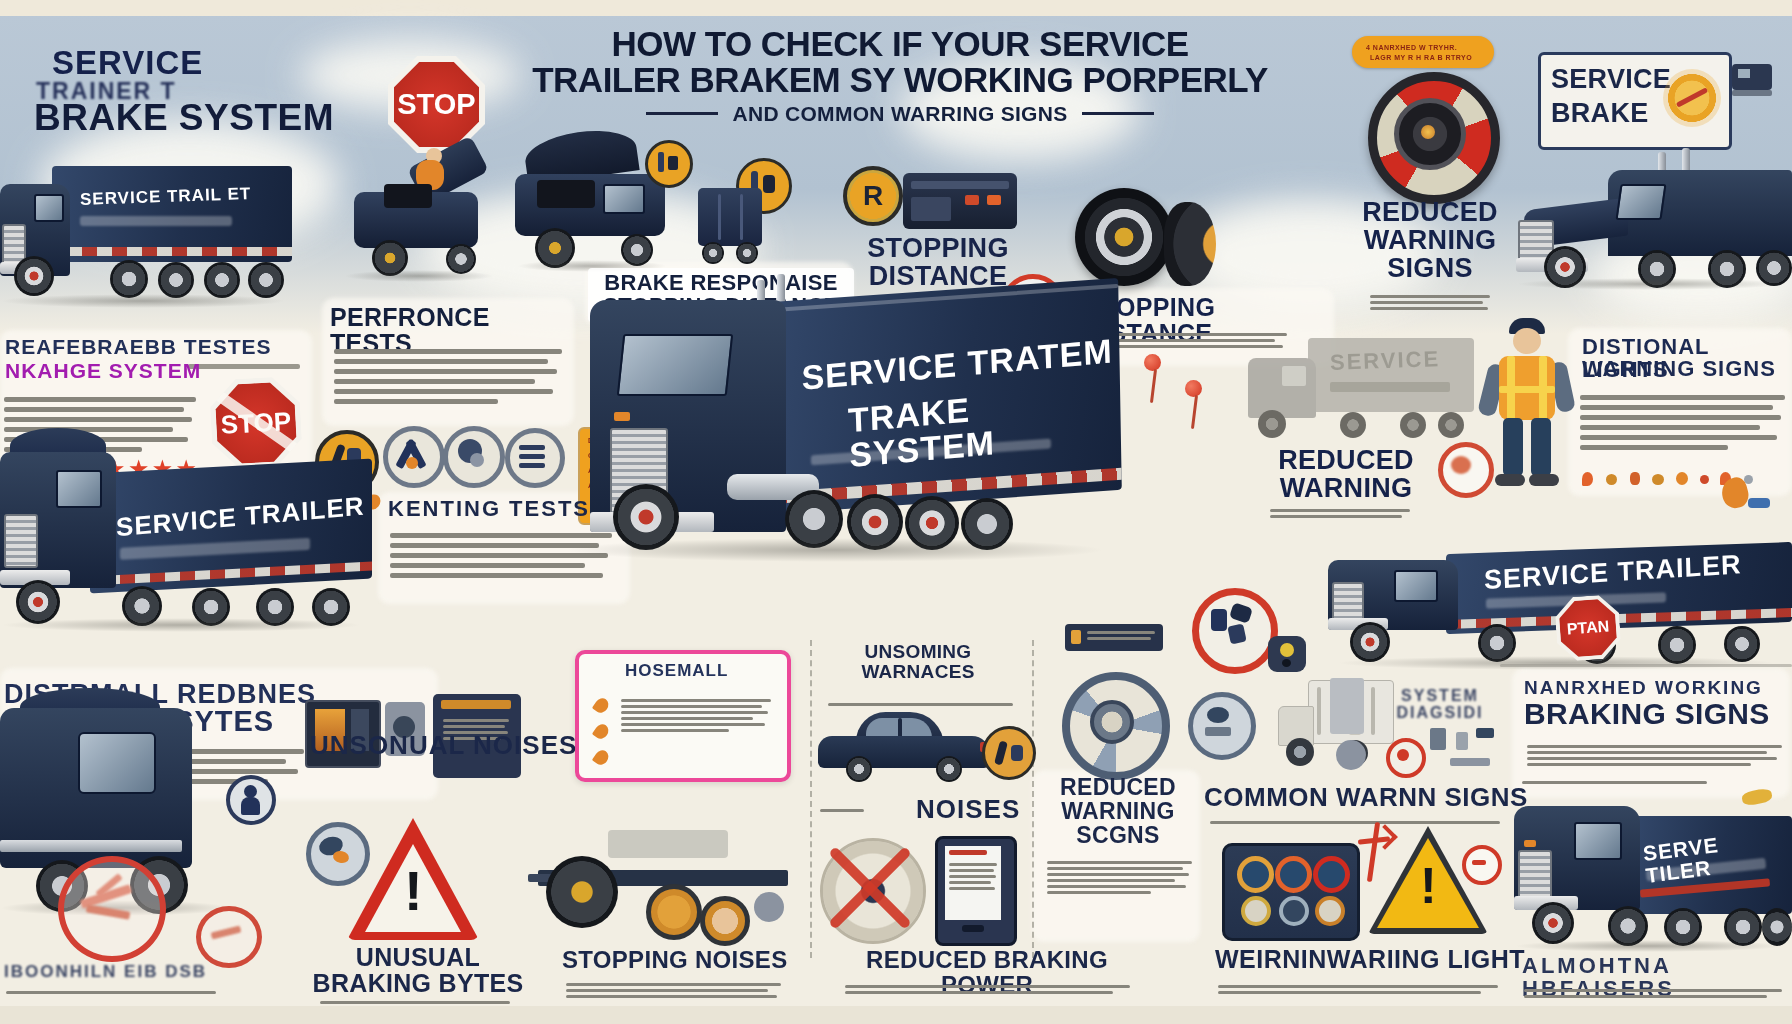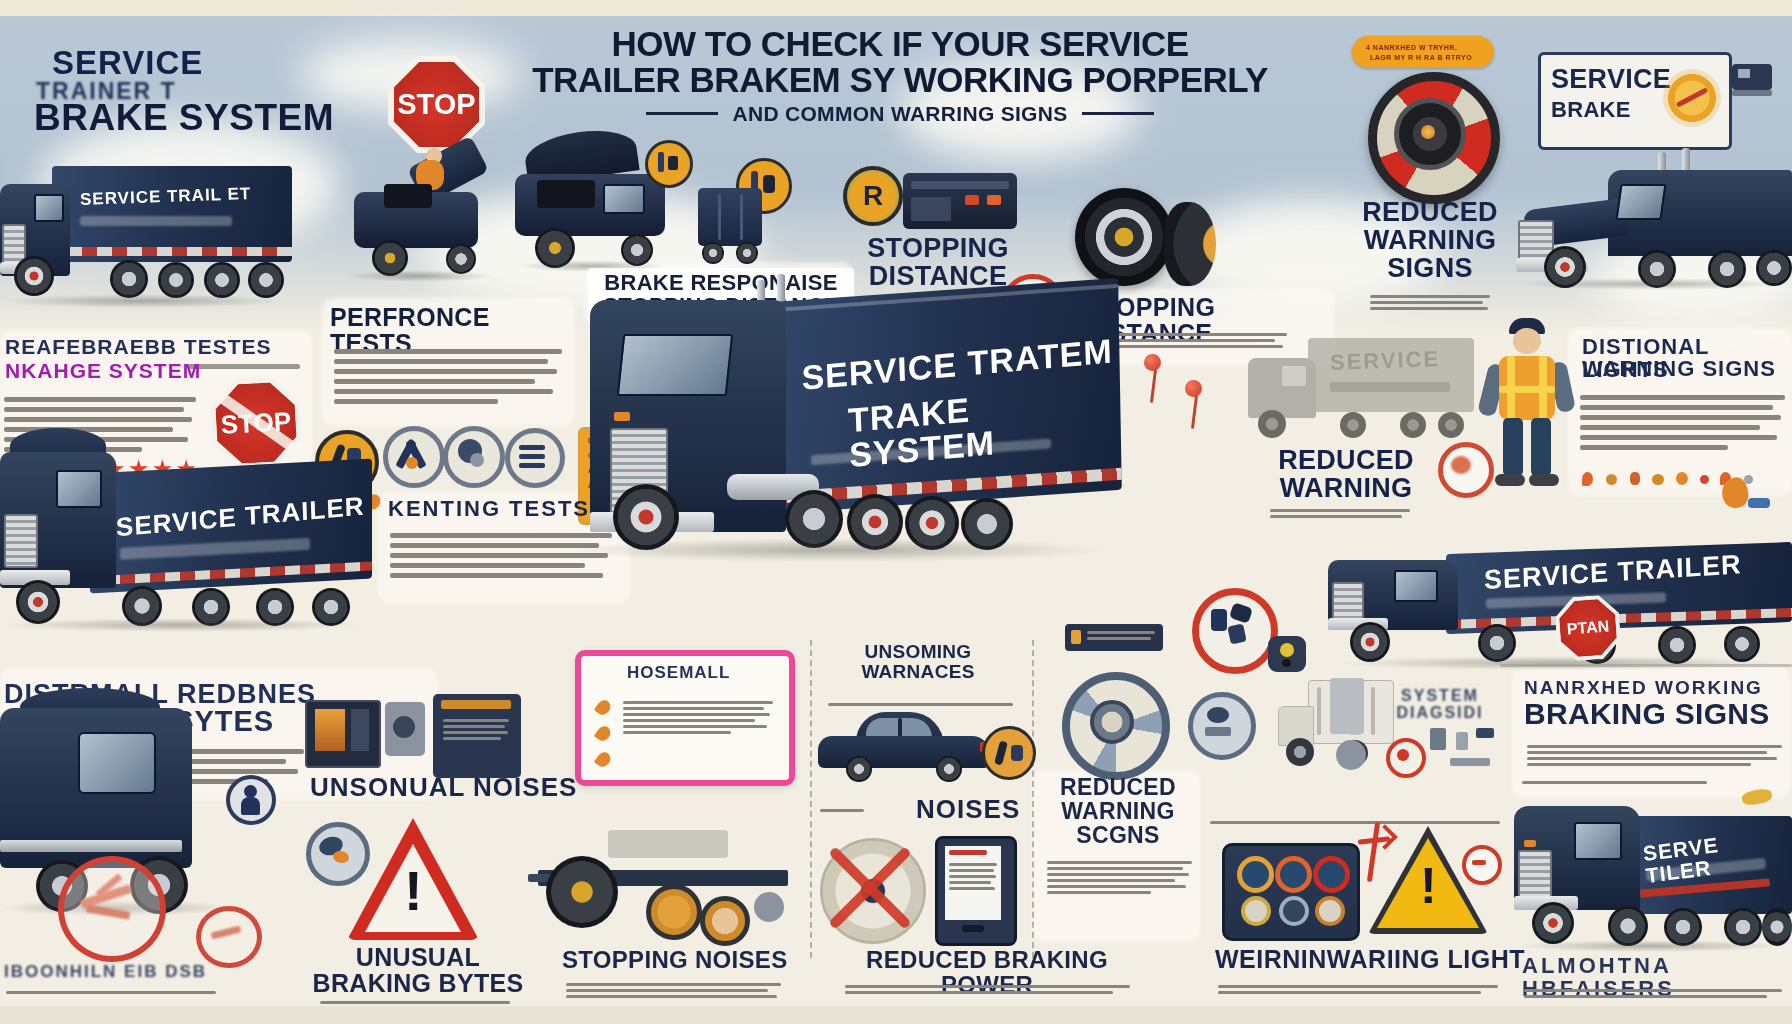--- a/index.html
+++ b/index.html
@@ -374,21 +374,21 @@
     </div>
   </div>
   <div class="h hc" style="left:1346px;top:198px;width:168px;font-size:27px;color:#15224a;">
     <div>REDUCED</div>
     <div>WARNING</div>
     <div>SIGNS</div>
   </div>
 
   <div class="abs" style="left:1538px;top:52px;width:188px;height:92px;background:#f4f2ec;border:3px solid #2a3a5c;border-radius:6px;">
     <div class="h" style="left:10px;top:10px;font-size:27px;color:#1b2749;">SERVICE</div>
-    <div class="h" style="left:10px;top:44px;font-size:22px;color:#1b2749;">BRAKE</div>
+    <div class="h" style="left:10px;top:44px;font-size:27px;color:#1b2749;">BRAKE</div>
     <div class="ring" style="left:122px;top:14px;width:58px;height:58px;background:radial-gradient(circle,#f2c14e 0 42%,#e9a325 43% 58%,rgba(233,163,37,.25) 59% 100%);">
       <div class="bar" style="left:12px;top:26px;width:34px;height:5px;background:#c0392b;transform:rotate(-28deg);border-radius:3px;"></div>
     </div>
   </div>
   <div class="abs" style="left:1732px;top:64px;width:44px;height:36px;">
     <div class="abs" style="left:0;top:0;width:40px;height:26px;background:#2b3750;border-radius:4px;"></div>
     <div class="abs" style="left:6px;top:5px;width:12px;height:9px;background:#9fb0bd;"></div>
     <div class="bar" style="left:0;top:26px;width:40px;height:6px;background:#6b7685;"></div>
   </div>
 
@@ -458,35 +458,35 @@
   <div class="abs" style="left:433px;top:694px;width:88px;height:84px;background:#2a3550;border-radius:5px;">
     <div class="bar" style="left:8px;top:6px;width:70px;height:9px;background:#cf8a2a;"></div>
     <div class="abs glines gl-sm" style="left:10px;top:22px;width:66px;">
         <div class="gl" style="width: 100%;"></div>
         <div class="gl" style="width: 94%;"></div>
         <div class="gl" style="width: 98%;"></div>
         <div class="gl" style="width: 88%;"></div>
       </div>
   </div>
 
-  <div class="h" style="left:310px;top:774px;font-size:26px;color:#1b2749;letter-spacing:1px;">UNSONUAL NOISES</div>
+  <div class="h" style="left:310px;top:732px;font-size:26px;color:#1b2749;letter-spacing:1px;">UNSONUAL NOISES</div>
   <div class="abs" style="left:347px;top:818px;width:132px;height:122px;">
     <div class="abs" style="left:0;top:0;width:132px;height:122px;background:#cf2b20;clip-path:polygon(50% 0,100% 100%,0 100%);border-radius:8px;"></div>
     <div class="abs" style="left:18px;top:26px;width:96px;height:88px;background:#f6f3ea;clip-path:polygon(50% 0,100% 100%,0 100%);"></div>
     <div class="h" style="left:57px;top:44px;font-size:56px;color:#15181c;">!</div>
   </div>
   <div class="h hc" style="left:308px;top:944px;width:220px;font-size:25px;color:#1b2749;">
     <div>UNUSUAL</div>
     <div class="gb">BRAKING BYTES</div>
   </div>
   <div class="glines gl-sm" style="left:320px;top:998px;width:190px;">
       <div class="gl" style="width: 100%;"></div>
     </div>
 
-  <div class="abs" style="left:575px;top:650px;width:208px;height:124px;background:#fbfaf5;border:6px solid #ec4899;border-radius:10px;box-shadow:0 2px 6px rgba(0,0,0,.12);">
+  <div class="abs" style="left:575px;top:650px;width:208px;height:124px;background:#fbfaf5;border:4px solid #ec4899;border-radius:10px;box-shadow:0 2px 6px rgba(0,0,0,.12);">
     <div class="h gb" style="left:46px;top:8px;font-size:17px;color:#24335c;letter-spacing:1px;">HOSEMALL</div>
     <div class="blob" style="left:16px;top:44px;width:13px;height:15px;background:#e2862a;border-radius:50% 50% 50% 10%;transform:rotate(35deg);"></div>
     <div class="blob" style="left:16px;top:70px;width:13px;height:15px;background:#e2862a;border-radius:50% 50% 50% 10%;transform:rotate(35deg);"></div>
     <div class="blob" style="left:16px;top:96px;width:13px;height:15px;background:#e2862a;border-radius:50% 50% 50% 10%;transform:rotate(35deg);"></div>
     <div class="glines gl-sm" style="left:42px;top:42px;width:150px;">
         <div class="gl" style="width: 100%;"></div>
         <div class="gl" style="width: 94%;"></div>
         <div class="gl" style="width: 98%;"></div>
         <div class="gl" style="width: 88%;"></div>
         <div class="gl" style="width: 96%;"></div>
@@ -590,20 +590,21 @@
     <div class="abs" style="left:30px;top:0;width:84px;height:62px;background:#e8e6df;border:1px solid #b5b3ab;border-radius:4px;">
       <div class="bar" style="left:8px;top:6px;width:4px;height:48px;background:#b9b7ae;"></div>
       <div class="bar" style="left:40px;top:6px;width:12px;height:48px;background:#c9c7be;"></div>
       <div class="bar" style="left:62px;top:6px;width:4px;height:48px;background:#b9b7ae;"></div>
     </div>
     <div class="abs" style="left:0;top:26px;width:34px;height:38px;background:#d9d7ce;border:1px solid #b5b3ab;border-radius:6px 2px 2px 2px;"></div>
     <div class="wheel" style="left:8px;top:58px;width:28px;height:28px;background:radial-gradient(circle,#9aa2ab 0 30%,#33383f 32% 100%);"></div>
     <div class="wheel" style="left:64px;top:60px;width:26px;height:26px;background:radial-gradient(circle,#9aa2ab 0 30%,#33383f 32% 100%);"></div>
   </div>
 
+  <div class="h" style="left:1204px;top:784px;font-size:26px;color:#1b2749;letter-spacing:.5px;">COMMON WARNN SIGNS</div>
   <div class="glines gl-sm" style="left:1210px;top:818px;width:290px;">
       <div class="gl" style="width: 100%;"></div>
     </div>
 
   <div class="abs" style="left:1222px;top:843px;width:132px;height:92px;background:linear-gradient(180deg,#2c3b55,#22304a);border:3px solid #141e30;border-radius:10px;">
     <div class="ring" style="left:12px;top:10px;width:27px;height:27px;border:5px solid #e2a13a;background:#27496d;"></div>
     <div class="ring" style="left:50px;top:10px;width:27px;height:27px;border:5px solid #e2622b;background:#27496d;"></div>
     <div class="ring" style="left:88px;top:10px;width:27px;height:27px;border:5px solid #cf2b20;background:#27496d;"></div>
     <div class="ring" style="left:16px;top:50px;width:22px;height:22px;border:4px solid #cfa93f;background:#d8d3c4;"></div>
     <div class="ring" style="left:54px;top:50px;width:22px;height:22px;border:4px solid #9fb0bd;background:#33465f;"></div>

